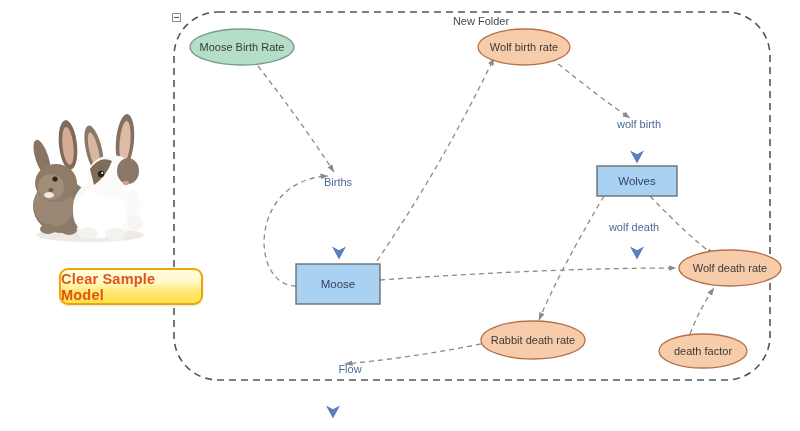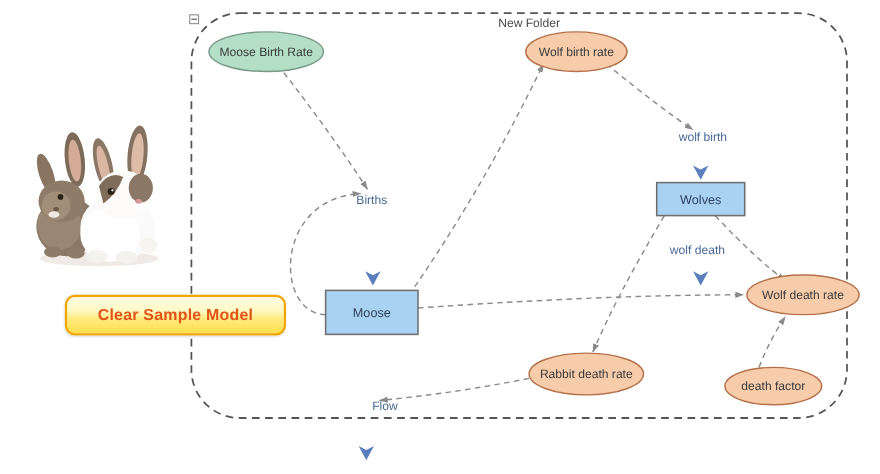--- a/index.html
+++ b/index.html
@@ -54,21 +54,21 @@
     font-size: 11px;
     text-anchor: middle;
     dominant-baseline: middle;
     pointer-events: none;
   }
   
   #clear-sample-model-button {
     position: absolute;
     left: 59px;
     top: 268px;
-    width: 201px;
+    width: 144px;
     height: 37px;
     box-sizing: border-box;
     border: 2px solid #f0a500;
     border-radius: 9px;
     background: linear-gradient(to bottom,
        #fffbe0 0%, #fff9c4 38%, #ffe97a 62%, #ffe14e 100%);
     color: #e0531a;
     font-family: "Liberation Sans", sans-serif;
     font-size: 14.5px;
     font-weight: bold;

